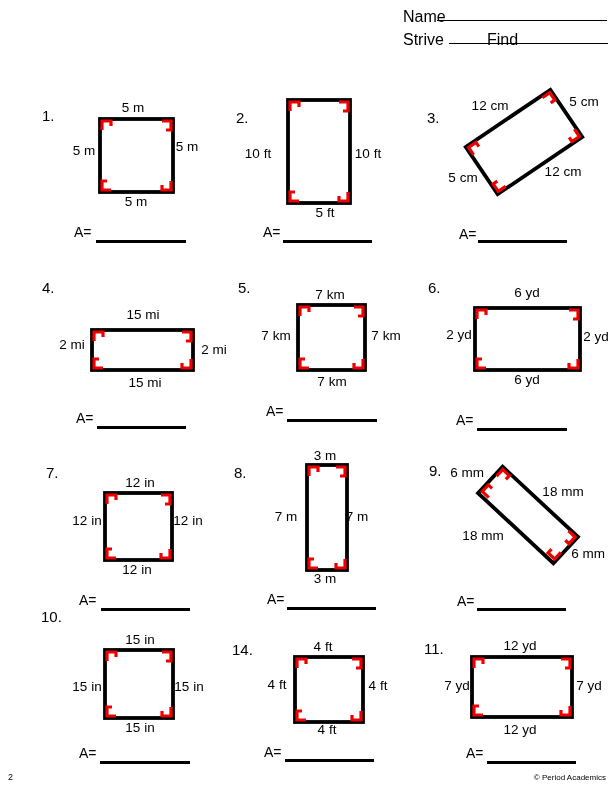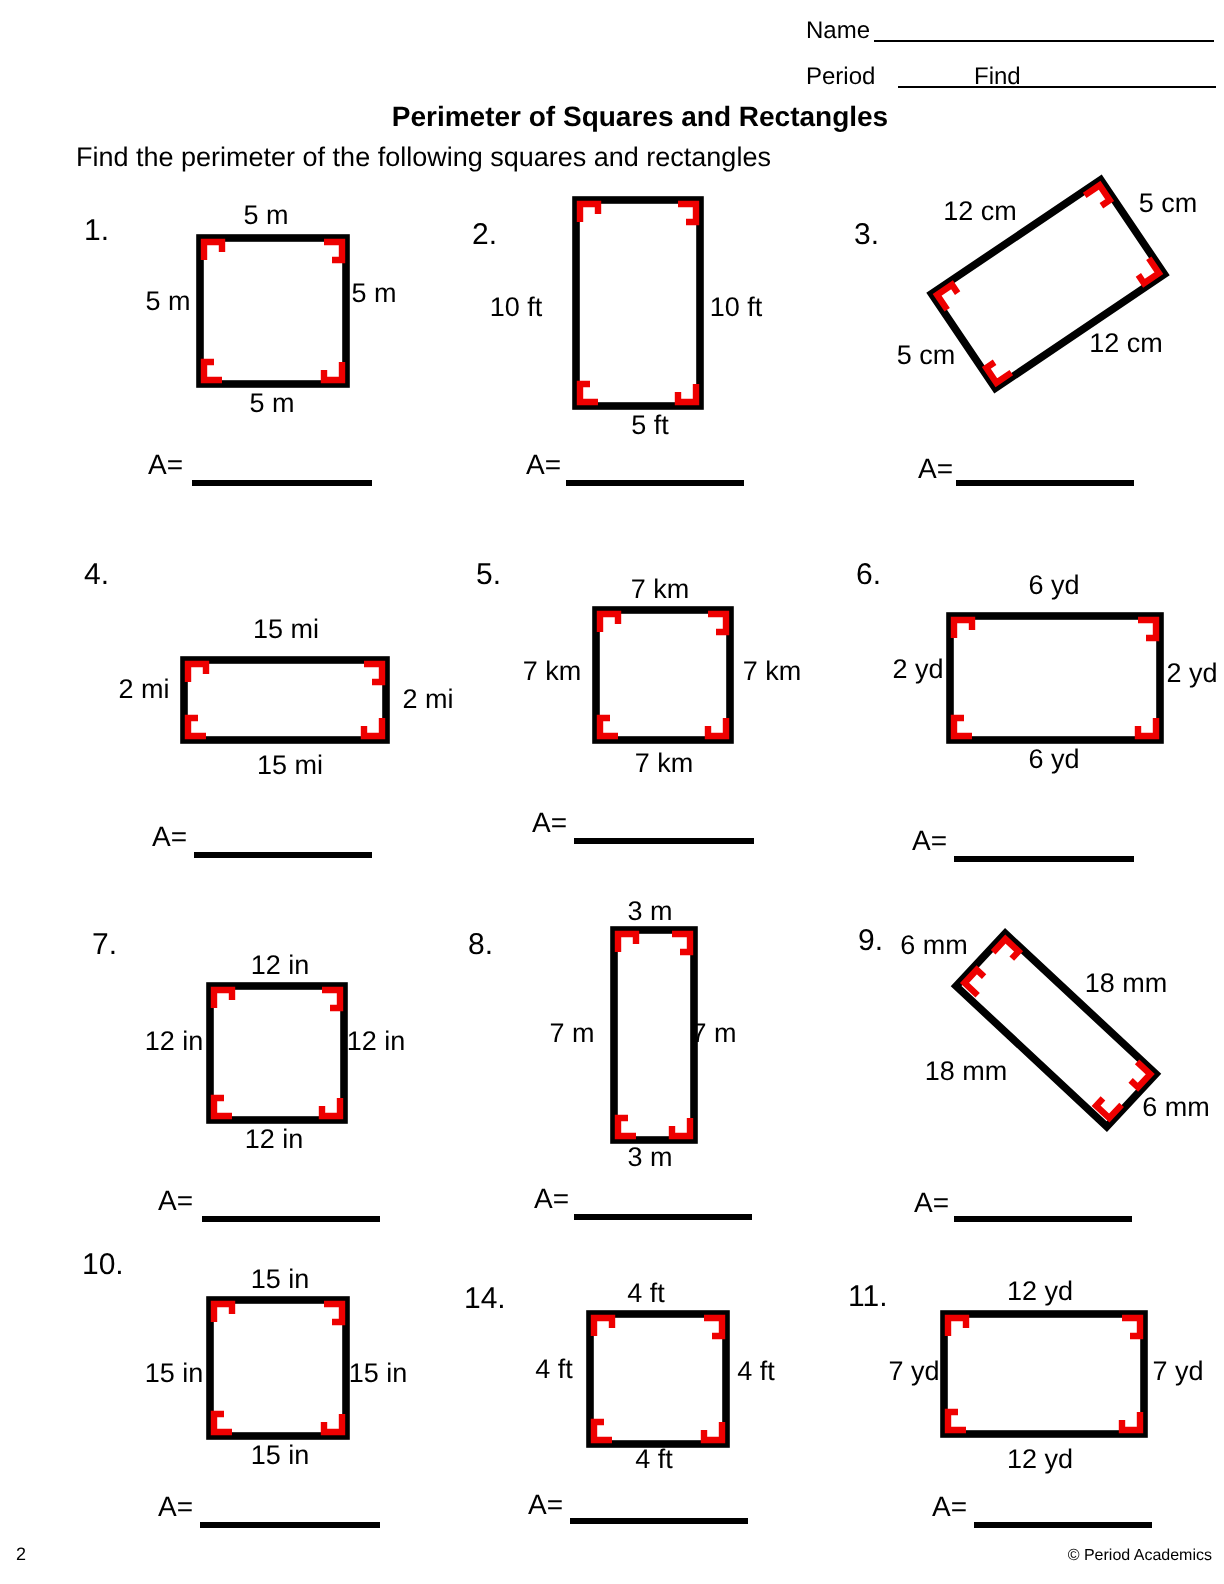--- a/index.html
+++ b/index.html
@@ -3,40 +3,38 @@
 <meta charset="utf-8">
 <style>
   html,body{margin:0;padding:0;background:#fff;}
   .page{position:relative;width:612px;height:792px;background:#ffffff;
         font-family:"Liberation Sans",sans-serif;color:#000;overflow:hidden;}
   svg.shapes{position:absolute;left:0;top:0;}
   .lbl{position:absolute;transform:translateX(-50%);font-size:13.5px;white-space:nowrap;}
   .num{position:absolute;font-size:15px;}
   .ans-label{position:absolute;font-size:14px;}
   .ans-line{position:absolute;height:0;border-bottom:3px solid #000;}
-  .hdr{position:absolute;font-size:12px;}
+  .hdr{position:absolute;font-size:16px;}
   .hline{position:absolute;height:14px;border-bottom:1.6px solid #000;}
   .title{position:absolute;left:28px;right:0;top:50px;text-align:center;font-weight:bold;font-size:14px;}
   .instr{position:absolute;left:38px;top:71px;font-size:13.5px;}
   .foot{position:absolute;font-size:9px;}
 </style>
 </head>
 <body>
 
 <div class="page">
 
   <div class="hdr" style="left:403px;top:8px;">Name</div>
   <div class="hline" style="left:437px;top:6px;width:170px;"></div>
-  <div class="hdr" style="left:403px;top:31px;">Period</div>
+  <div class="hdr" style="left:403px;top:31px;">Strive</div>
   <div class="hline" style="left:449px;top:29px;width:80px;"></div>
   <div class="hdr" style="left:487px;top:31px;">Find</div>
   <div class="hline" style="left:517px;top:29px;width:91px;"></div>
 
-  <div class="title">Perimeter of Squares and Rectangles</div>
-  <div class="instr">Find the perimeter of the following squares and rectangles</div>
 
   <svg class="shapes" width="612" height="792" viewBox="0 0 612 792">
     <defs>
       <path id="ang" d="M0,9 L0,0 L9,0 L9,5" fill="none" stroke-width="3.2" stroke="#ee0000"></path>
     </defs>
 
     <g>
       <rect x="100" y="119" width="73" height="73" fill="none" stroke-width="3.8" stroke="#000000"></rect>
       <use href="#ang" transform="translate(102,121)"></use>
       <use href="#ang" transform="translate(171,121) rotate(90)"></use>
@@ -197,21 +195,21 @@
   <div class="ans-line" style="left:287px;top:607px;width:89px;"></div>
 
   <div class="num" style="left:429px;top:462px;">9.</div>
   <div class="lbl" style="left:467px;top:465px;">6 mm</div>
   <div class="lbl" style="left:563px;top:484px;">18 mm</div>
   <div class="lbl" style="left:483px;top:528px;">18 mm</div>
   <div class="lbl" style="left:588px;top:546px;">6 mm</div>
   <div class="ans-label" style="left:457px;top:593px;">A=</div>
   <div class="ans-line" style="left:477px;top:608px;width:89px;"></div>
 
-  <div class="num" style="left:41px;top:624px;">10.</div>
+  <div class="num" style="left:41px;top:608px;">10.</div>
   <div class="lbl" style="left:140px;top:632px;">15 in</div>
   <div class="lbl" style="left:87px;top:679px;">15 in</div>
   <div class="lbl" style="left:189px;top:679px;">15 in</div>
   <div class="lbl" style="left:140px;top:720px;">15 in</div>
   <div class="ans-label" style="left:79px;top:745px;">A=</div>
   <div class="ans-line" style="left:100px;top:761px;width:90px;"></div>
 
   <div class="num" style="left:232px;top:641px;">14.</div>
   <div class="lbl" style="left:323px;top:639px;">4 ft</div>
   <div class="lbl" style="left:277px;top:677px;">4 ft</div>

